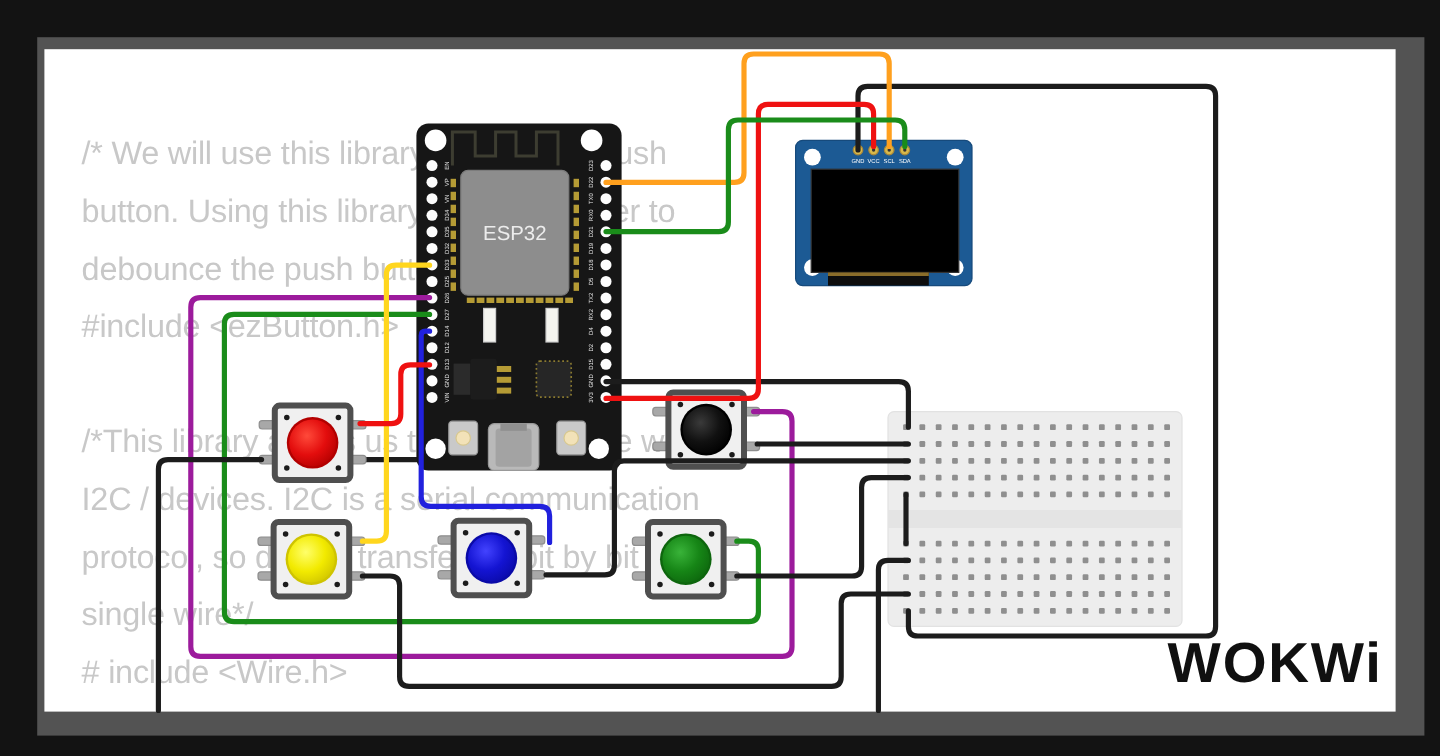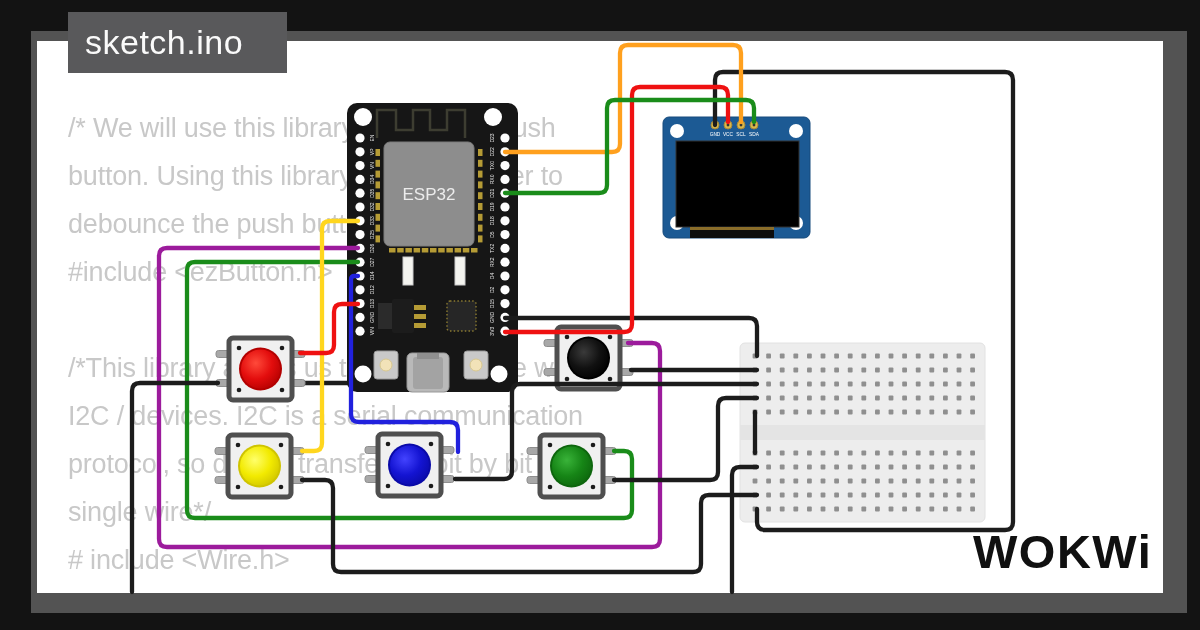--- a/index.html
+++ b/index.html
@@ -15,23 +15,20 @@
   #circuit{position:absolute;left:0;top:0;}
   svg text{font-family:"Liberation Sans",sans-serif;}
 </style>
 </head>
 <body>
 
 <div id="stage">
   <div id="frame"></div>
   <div id="canvas"></div>
   <div id="code"><div>/* We will use this library to program push</div><div>button. Using this library it will be easier to</div><div>debounce the push button. */</div><div>#include &lt;ezButton.h&gt;</div><div> </div><div>/*This library allows us to communicate with</div><div>I2C / devices. I2C is a serial communication</div><div>protocol, so data is transferred bit by bit along</div><div>single wire*/</div><div># include &lt;Wire.h&gt;</div></div>
-  <div id="tab">
-    <span>sketch.ino</span>
-  </div>
   <svg id="circuit" width="1200" height="630" viewBox="0 0 1200 630">
       <g>
         <rect x="740" y="343" width="245" height="179" rx="5" fill="#ededed" stroke="#e2e2e2"></rect>
         <rect x="740" y="425" width="245" height="15" fill="#e4e4e4"></rect>
         <rect x="752.6" y="353.6" width="4.8" height="4.8" rx="1" fill="#8f8f8f"></rect>
         <rect x="752.6" y="367.6" width="4.8" height="4.8" rx="1" fill="#8f8f8f"></rect>
         <rect x="752.6" y="381.6" width="4.8" height="4.8" rx="1" fill="#8f8f8f"></rect>
         <rect x="752.6" y="395.6" width="4.8" height="4.8" rx="1" fill="#8f8f8f"></rect>
         <rect x="752.6" y="409.6" width="4.8" height="4.8" rx="1" fill="#8f8f8f"></rect>
         <rect x="752.6" y="450.6" width="4.8" height="4.8" rx="1" fill="#8f8f8f"></rect>

